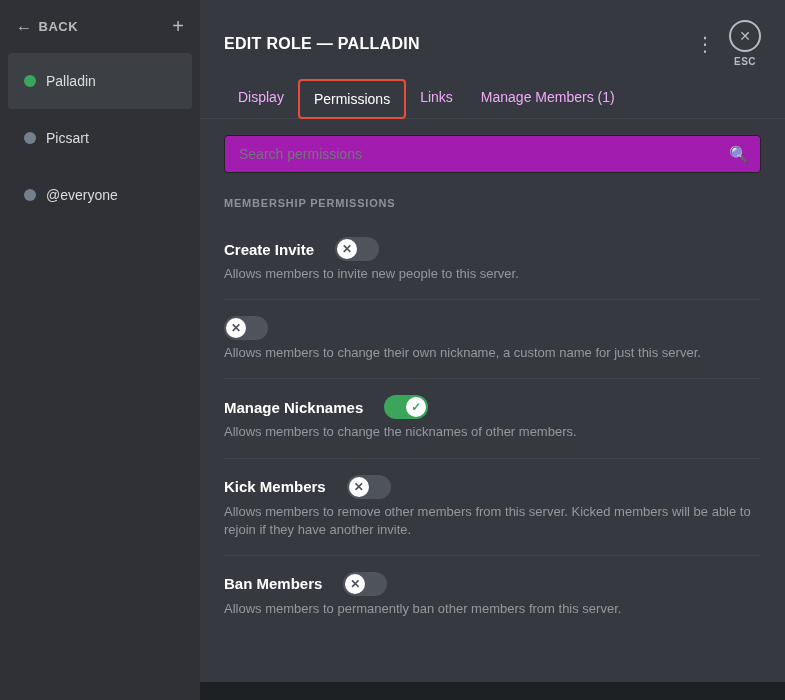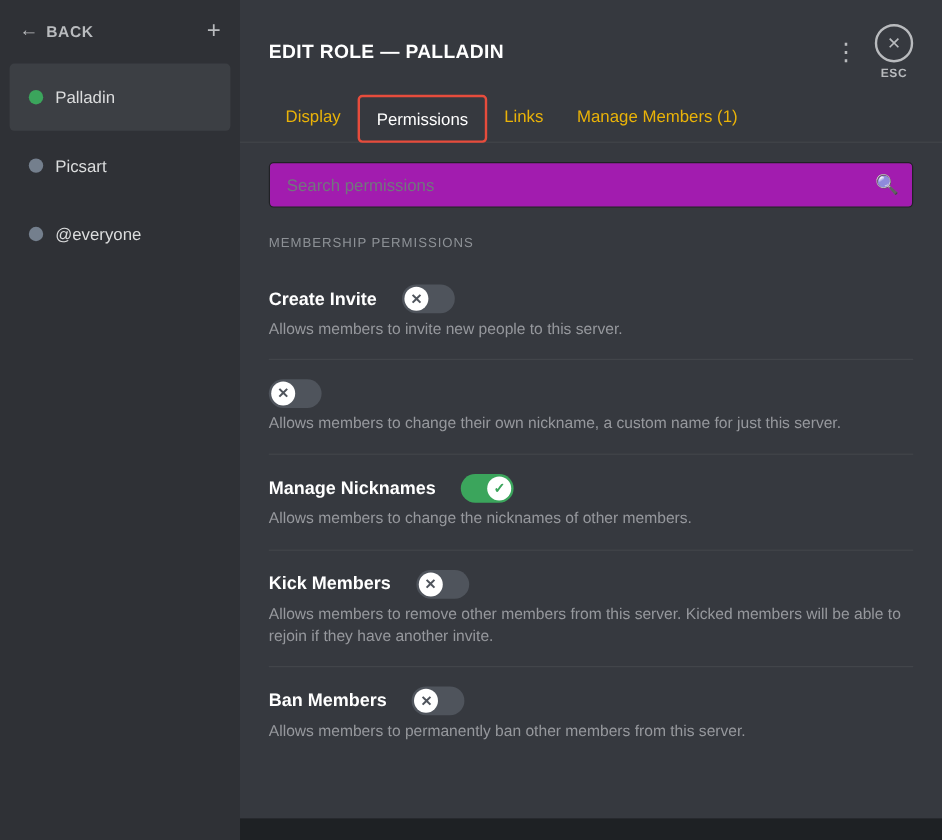--- a/index.html
+++ b/index.html
@@ -137,21 +137,21 @@
       display: flex;
       gap: 0;
       padding: 0 24px;
       border-bottom: 1px solid #42454a;
       margin-top: 12px;
       flex-shrink: 0;
     }
     .tab {
       padding: 10px 14px;
       font-size: 14px;
-      color: #eab308;
+      color: #f0abfc;
       cursor: pointer;
       border-bottom: 2px solid transparent;
       margin-bottom: -1px;
       font-weight: 500;
     }
     .tab.active-red {
       color: #ffffff;
       border: 2px solid #e74c3c;
       border-radius: 4px;
       border-bottom: 2px solid #e74c3c;
@@ -189,21 +189,21 @@
       right: 12px;
       top: 50%;
       transform: translateY(-50%);
       color: #72767d;
       font-size: 16px;
     }
 
     
     .section-header {
       font-size: 11px;
-      font-weight: 400;
+      font-weight: 700;
       color: #8e9297;
       text-transform: uppercase;
       letter-spacing: 0.8px;
       margin-bottom: 12px;
     }
 
     
     .permission-item {
       padding: 16px 0;
       border-bottom: 1px solid #42454a;

